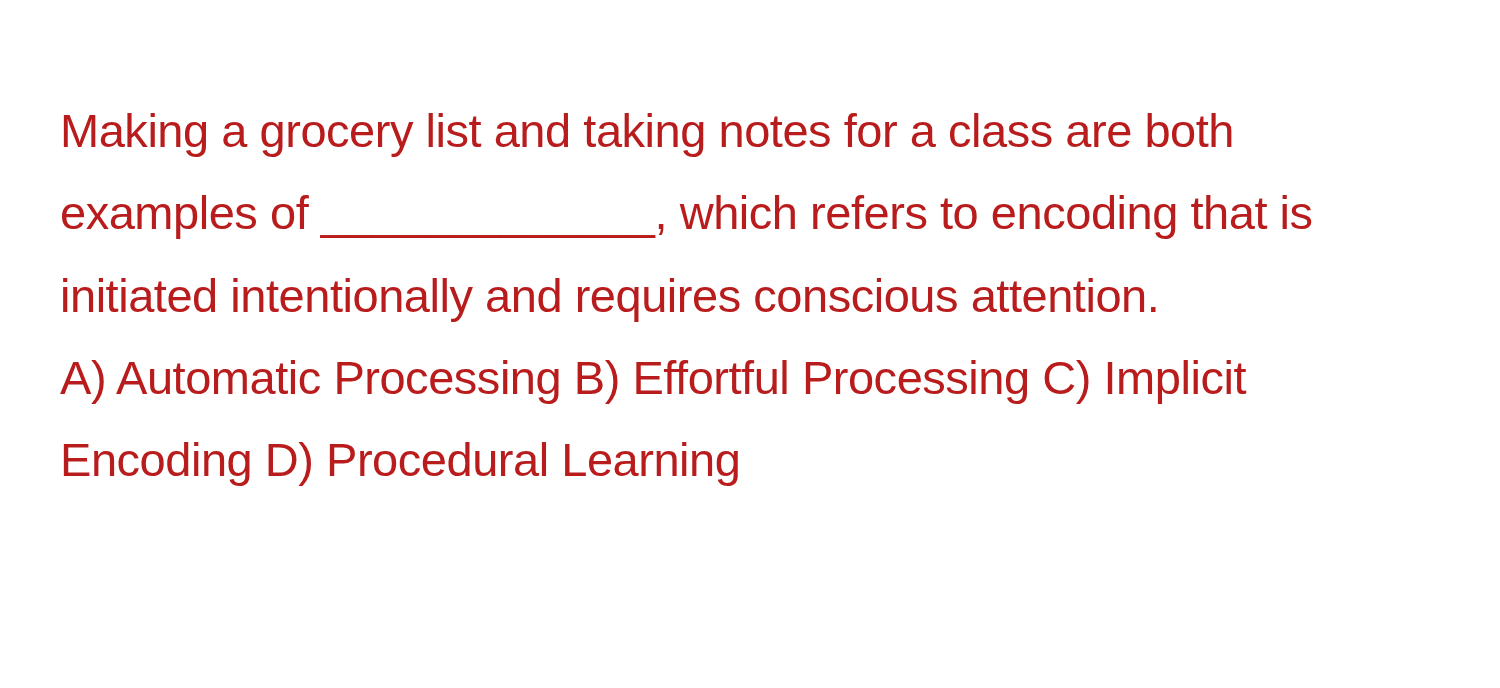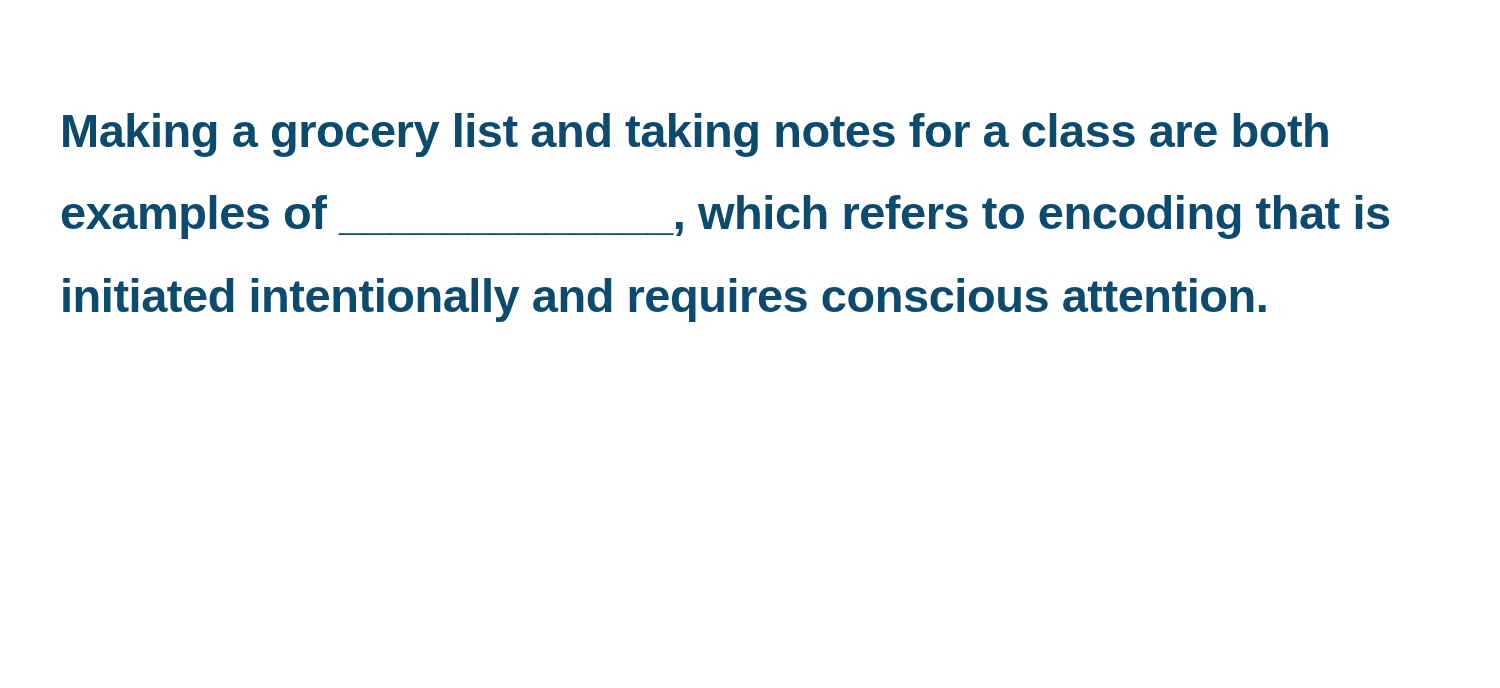--- a/index.html
+++ b/index.html
@@ -13,23 +13,24 @@
       background: #ffffff;
       font-family: -apple-system, BlinkMacSystemFont, "Segoe UI", Helvetica, Arial, sans-serif;
       padding: 90px 60px 60px 60px;
     }
     .question-container {
       max-width: 1400px;
     }
     .question-text {
       font-size: 47px;
       line-height: 1.75;
-      color: #0c4a6e;
-      font-weight: 700;
+      color: #b91c1c;
+      font-weight: 400;
       letter-spacing: -0.01em;
     }
   </style>
 </head>
 <body>
 
 <div class="question-container">
   <p class="question-text">Making a grocery list and taking notes for a class are both examples of _____________, which refers to encoding that is initiated intentionally and requires conscious attention.</p>
+  <p class="question-text">A) Automatic Processing B) Effortful Processing C) Implicit Encoding D) Procedural Learning</p>
 </div>
 
 </body></html>

